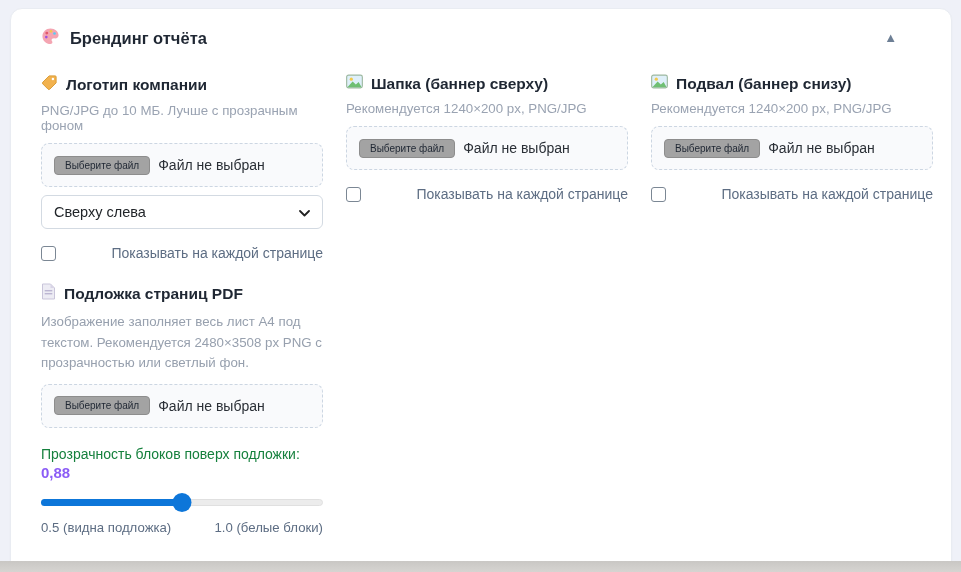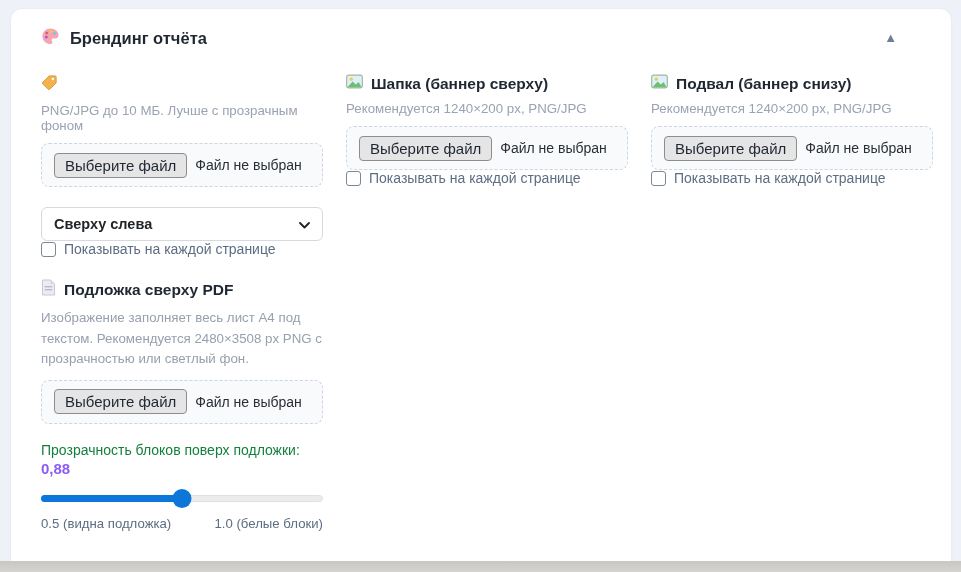--- a/index.html
+++ b/index.html
@@ -32,33 +32,33 @@
   .hint { margin-top:8px; font-size:13.3px; color:#9aa3b2; }
   .file-box {
     margin-top:10px;
     border:1px dashed #ccd6e2; border-radius:8px;
     background:#f9fafc;
     padding:10px 12px;
     display:flex; align-items:center; gap:8px;
     height:44px;
   }
   .file-btn {
-    font-family:inherit; font-size:15px; color:#1f2733;
-    background:#e5e5e5; border:1px solid #8d8d8d; border-radius:4px;
+    font-family:inherit; font-size:10px; color:#1f2733;
+    background:#a3a3a3; border:1px solid #8d8d8d; border-radius:4px;
     padding:3px 10px; cursor:pointer; white-space:nowrap;
   }
   .file-status { font-size:14px; color:#2a2f36; white-space:nowrap; }
   .field-label { margin-top:18px; font-size:14px; color:#6b7686; }
   .select {
-    margin-top:20px; width:100%; height:34px;
+    margin-top:8px; width:100%; height:34px;
     border:1px solid #d3dae2; border-radius:6px; background:#fff;
     display:flex; align-items:center; justify-content:space-between;
-    padding:0 12px; font-size:14.5px; color:#212529; cursor:pointer;font-weight:bold;
-  }
-  .checkbox-row { display:flex; align-items:center; gap:8px; }
+    padding:0 12px; font-size:14.5px; color:#212529; cursor:pointer;
+  }
+  .checkbox-row { margin-top:16px; display:flex; align-items:center; gap:8px;justify-content:space-between; }
   .checkbox {
     width:15px; height:15px; border:1.4px solid #7b8794; border-radius:3px;
     background:#fff; flex:0 0 auto; cursor:pointer;
   }
   .checkbox-label { font-size:14px; color:#5d6d83; }
   .section-title { margin-top:22px; }
   .desc { margin-top:8px; font-size:13.3px; line-height:1.55; color:#97a0ae; }
   .opacity-label { margin-top:18px; font-size:14px; color:#15803d; }
   .opacity-value { margin-top:2px; font-size:15px; font-weight:bold; color:#8b5cf6; }
   .range { position:relative; margin-top:12px; height:19px; cursor:pointer; }
@@ -101,20 +101,21 @@
   <div class="grid">
 
     <div>
       <div class="col-title">
         <span class="ico">
           <svg width="17" height="17" viewBox="0 0 18 18">
             <path d="M2 8.6 8.6 2H15a1 1 0 0 1 1 1v6.4L9.4 16a1.4 1.4 0 0 1-2 0L2 10.6a1.4 1.4 0 0 1 0-2z" fill="#f2b24e" stroke="#d99a33" stroke-width="1"></path>
             <circle cx="12.6" cy="5.4" r="1.3" fill="#fff"></circle>
           </svg>
         </span>
+        <span>Логотип компании</span>
       </div>
       <div class="hint">PNG/JPG до 10 МБ. Лучше с прозрачным фоном</div>
 
       <div class="file-box">
         <button class="file-btn">Выберите файл</button>
         <span class="file-status">Файл не выбран</span>
       </div>
 
       <div class="select">
         <span>Сверху слева</span>
@@ -132,21 +133,21 @@
 
       <div class="col-title section-title">
         <span class="ico">
           <svg width="15" height="17" viewBox="0 0 14 17">
             <path d="M1 1h8l4 4v11H1z" fill="#edecf4" stroke="#c9c5da" stroke-width="1"></path>
             <path d="M9 1l4 4H9z" fill="#d8d4e6"></path>
             <rect x="3.2" y="7" width="7.6" height="1.4" fill="#bcb6d2"></rect>
             <rect x="3.2" y="10" width="7.6" height="1.4" fill="#bcb6d2"></rect>
           </svg>
         </span>
-        <span>Подложка сверху PDF</span>
+        <span>Подложка страниц PDF</span>
       </div>
       <div class="desc">Изображение заполняет весь лист A4 под текстом. Рекомендуется 2480×3508 px PNG с прозрачностью или светлый фон.</div>
 
       <div class="file-box">
         <button class="file-btn">Выберите файл</button>
         <span class="file-status">Файл не выбран</span>
       </div>
 
       <div class="opacity-label">Прозрачность блоков поверх подложки:</div>
       <div class="opacity-value">0,88</div>

